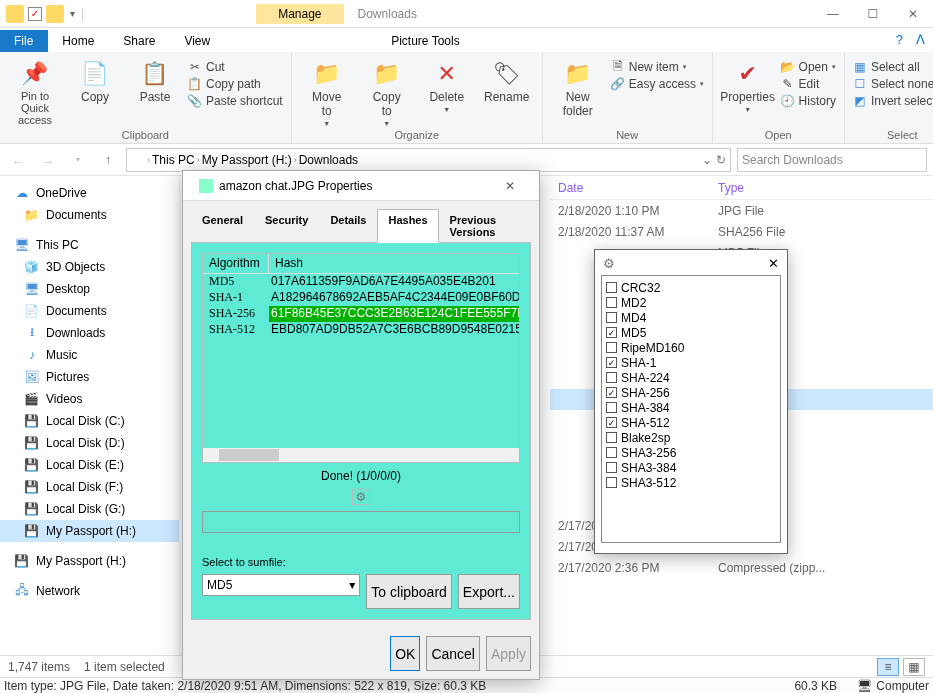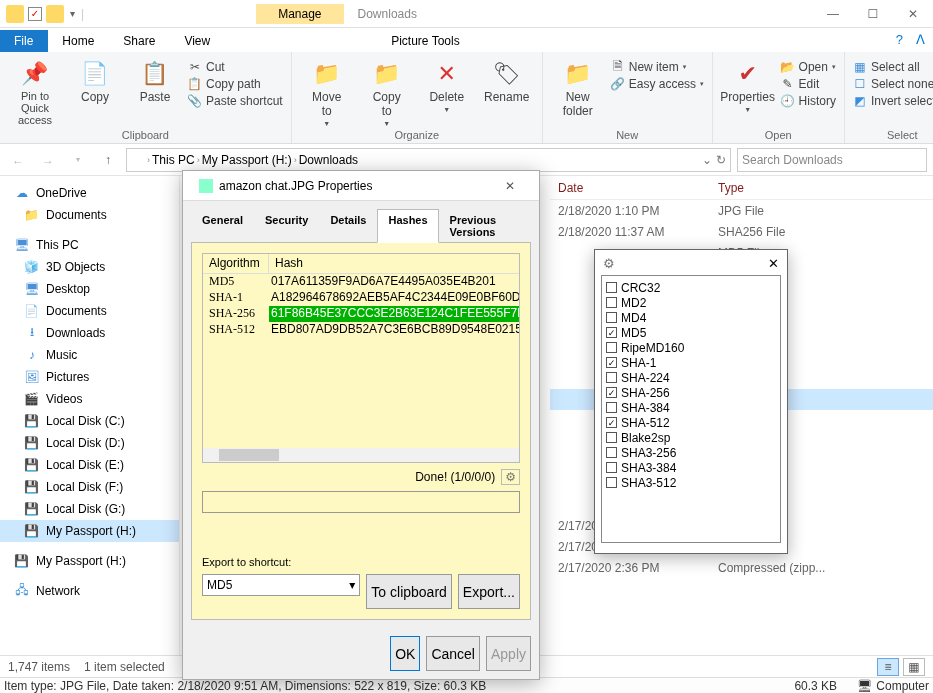--- a/index.html
+++ b/index.html
@@ -51,21 +51,21 @@
 .side-item { display: flex; align-items: center; gap: 6px; padding: 3px 6px 3px 24px; font-size: 12px; }
 .side-item.top { padding-left: 14px; font-weight: 400; }
 .side-item.sel { background: #cce8ff; }
 .side-ico { width: 16px; height: 16px; display: inline-flex; align-items: center; justify-content: center; }
 .sico-cloud { color: #3b8edb; }
 .sico-folder { color: #e8b84a; }
 .sico-pc { color: #4a90d9; }
 .sico-drive { color: #777; }
 
 .files { flex: 1; overflow: hidden; }
-.filehead { height: 24px; display: flex; align-items: center; font-size: 12px; color: #7f1d1d; border-bottom: 1px solid #eee; margin-left: 370px; }
+.filehead { height: 24px; display: flex; align-items: center; font-size: 12px; color: #8b5cf6; border-bottom: 1px solid #eee; margin-left: 370px; }
 .fh-col { padding: 0 8px; }
 .fh-date { width: 160px; }
 .fh-type { width: 140px; }
 .filelist { overflow: hidden; }
 .frow { display: flex; align-items: center; height: 21px; font-size: 12px; margin-left: 370px; }
 .frow.sel { background: #cce8ff; }
 .frow .date { width: 160px; padding: 0 8px; color: #666; }
 .frow .type { width: 140px; padding: 0 8px; color: #666; }
 
 
@@ -78,32 +78,32 @@
 .infobar .comp { display: flex; align-items: center; gap: 4px; }
 
 
 .dialog { position: absolute; left: 182px; top: 170px; width: 358px; height: 510px; background: #f0f0f0; border: 1px solid #aaa; box-shadow: 0 4px 20px rgba(0,0,0,.3); display: flex; flex-direction: column; }
 .dlg-title { height: 30px; display: flex; align-items: center; padding: 0 16px; background: #fff; border-bottom: 1px solid #ddd; }
 .dlg-title .ico { width: 14px; height: 14px; background: #8fc; margin-right: 6px; }
 .dlg-close { margin-left: auto; padding: 0 8px; color: #555; }
 .dlg-tabs { display: flex; padding: 8px 8px 0; gap: 0; background: #f0f0f0; }
 .dlg-tab { padding: 4px 10px; font-size: 11px; border: 1px solid transparent; background: #f0f0f0; font-weight: bold; }
 .dlg-tab.active { background: #fff; border-color: #bbb; border-bottom-color: #fff; position: relative; z-index: 2; }
-.dlg-body { margin: 0 8px 8px; background: #fef9c3; border: 1px solid #bbb; flex: 1; padding: 10px; display: flex; flex-direction: column; margin-top: -1px; }
+.dlg-body { margin: 0 8px 8px; background: #5eead4; border: 1px solid #bbb; flex: 1; padding: 10px; display: flex; flex-direction: column; margin-top: -1px; }
 .hashgrid { border: 1px solid #bbb; height: 210px; overflow: hidden; position: relative; }
 .hashhead { display: flex; border-bottom: 1px solid #ddd; height: 20px; font-size: 11px; }
 .hh-alg { width: 66px; padding: 2px 6px; border-right: 1px solid #ddd; }
 .hh-hash { flex: 1; padding: 2px 6px; }
 .hashrow { display: flex; height: 16px; font-size: 11px; font-family: 'Consolas', monospace; white-space: nowrap; }
 .hashrow .alg { width: 66px; padding: 0 6px; font-family: 'Segoe UI'; }
 .hashrow .hash { flex: 1; padding: 0 2px; overflow: hidden; }
 .hashrow.hl .hash { background: #00b200; color: #fff; }
 .hash-scroll { position: absolute; bottom: 0; left: 0; right: 0; height: 14px; background: #f1f1f1; display: flex; align-items: center; }
 .hash-thumb { position: absolute; left: 16px; width: 60px; height: 12px; background: #ccc; }
-.done { text-align: right; font-size: 11px; margin: 6px 0; display: flex; justify-content: flex-end; align-items: center; gap: 6px; }
+.done { text-align: right; font-size: 11px; margin: 6px 0; display: flex; justify-content: flex-end; align-items: center; gap: 6px; flex-direction: column; }
 .done .gear { color: #777; border: 1px solid #bbb; padding: 0 3px; }
 .fieldlabel { font-size: 11px; margin: 8px 0 3px; }
 .textbox { width: 100%; height: 22px; border: 1px solid #999; }
 .exportrow { display: flex; gap: 6px; margin-top: 3px; }
 .combo { flex: 1; height: 22px; border: 1px solid #999; background: #fff; display: flex; align-items: center; padding: 0 4px; position: relative; }
 .combo::after { content: '▾'; position: absolute; right: 4px; }
 .btn { height: 35px; border: 1px solid #999; background: #e8e8e8; padding: 0 4px; font-size: 14px; }
 .btn.primary { border: 1px solid #0078d7; }
 .btn.disabled { color: #999; }
 .dlg-btns { display: flex; justify-content: flex-end; gap: 6px; padding: 8px; }
@@ -519,21 +519,21 @@
       <div class="hash-scroll">
           <div class="hash-thumb"></div>
         </div>
     </div>
     <div class="done">
       <span>Done! (1/0/0/0)</span>
       <span class="gear">⚙</span>
     </div>
     <div class="textbox"></div>
     <div style="flex:1"></div>
-    <div class="fieldlabel">Export to shortcut:</div>
+    <div class="fieldlabel">Select to sumfile:</div>
     <div class="exportrow">
       <div class="combo">
           <span>MD5</span>
         </div>
       <button class="btn">To clipboard</button>
       <button class="btn">Export...</button>
     </div>
   </div>
   <div class="dlg-btns">
     <button class="btn primary">OK</button>

